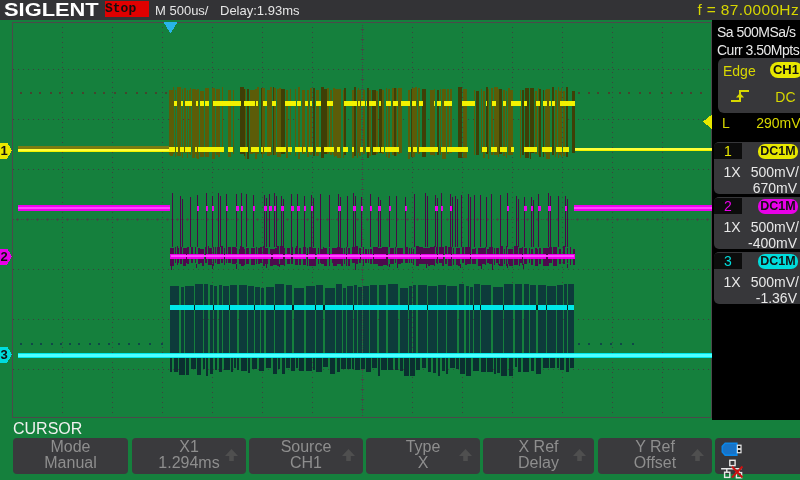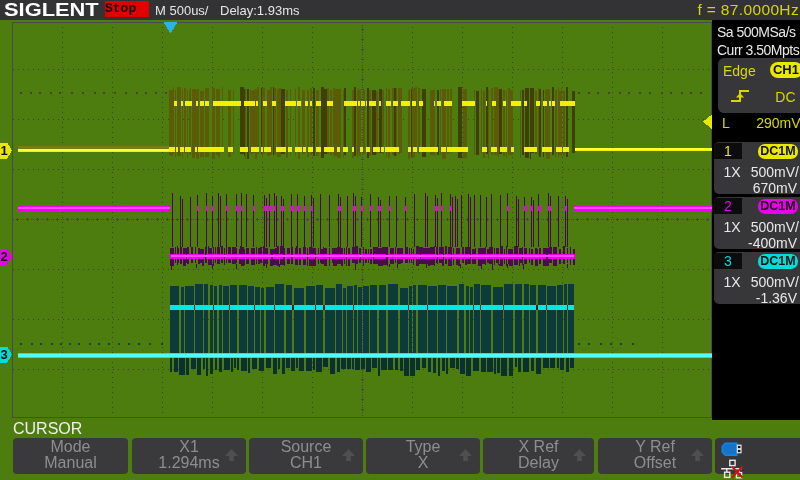--- a/index.html
+++ b/index.html
@@ -1,17 +1,17 @@
 <!DOCTYPE html>
 <html><head><meta charset="utf-8">
 <style>
 * { margin:0; padding:0; box-sizing:border-box; }
 html,body { width:800px; height:480px; background:#000; overflow:hidden;
   font-family:"Liberation Sans", sans-serif; }
-#scope { position:relative; width:800px; height:480px; background:#4d7c0f; }
+#scope { position:relative; width:800px; height:480px; background:#15803d; }
 #topbar { position:absolute; left:0; top:0; width:800px; height:20px; background:#333336; }
 #logo { position:absolute; left:4px; top:-1px; color:#fff; font-size:19px; font-weight:bold;
   letter-spacing:0px; transform:scaleX(1.15); transform-origin:left; }
 #stopbox { position:absolute; left:105px; top:1px; width:44px; height:16px; background:#e00000;
   color:#111; font-size:13px; font-family:"Liberation Mono",monospace; font-weight:bold;
   text-align:left; line-height:16px; }
 .tbtext { position:absolute; top:2.5px; color:#e6e6e6; font-size:13px; }
 #freq { position:absolute; top:1px; right:1px; color:#d6d600; font-size:15.5px; letter-spacing:0.35px; }
 #wavesvg { position:absolute; left:0; top:0; }
 #sidebar { position:absolute; left:712px; top:20px; width:88px; height:400px; background:#000; }

